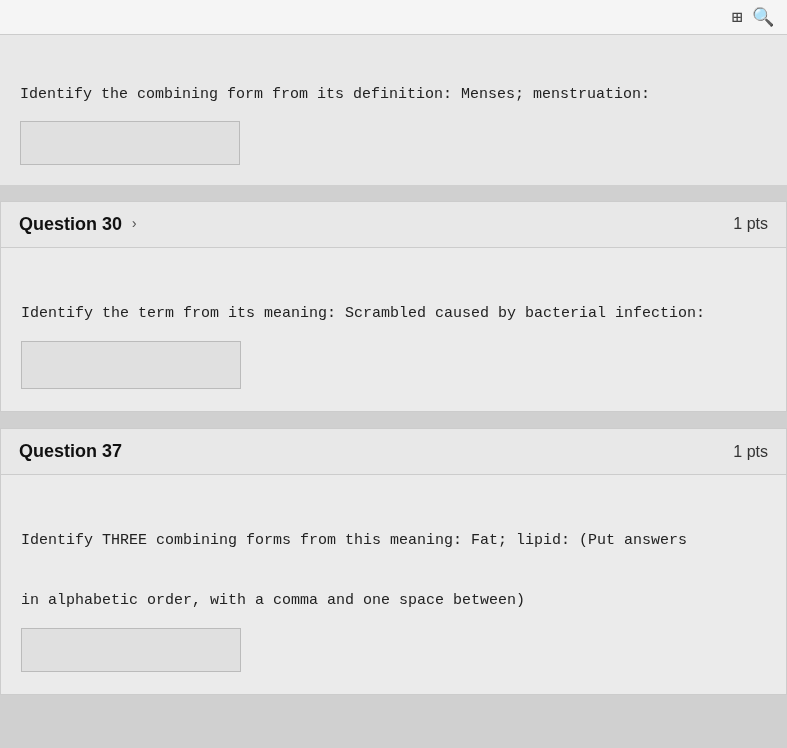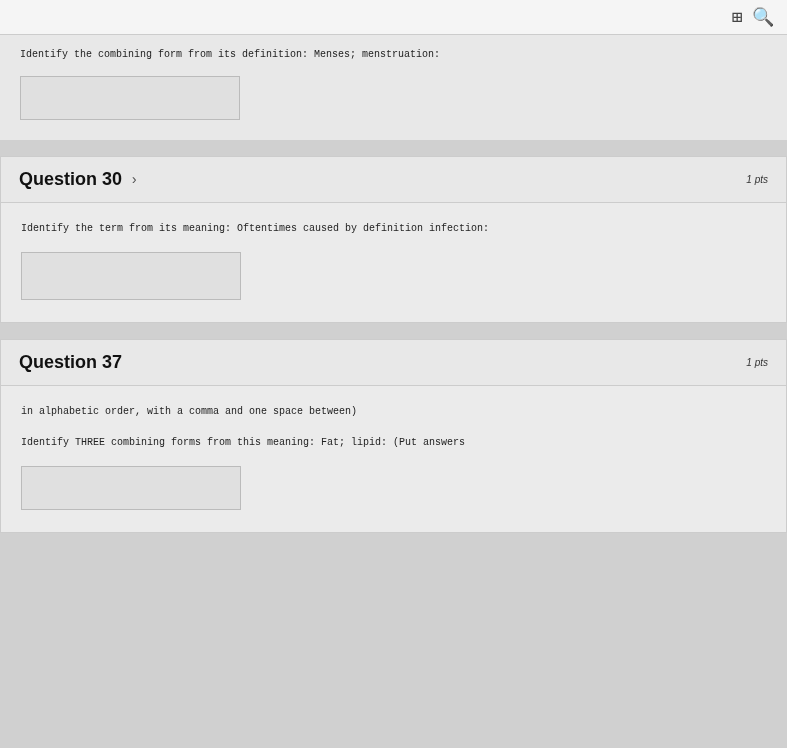--- a/index.html
+++ b/index.html
@@ -29,24 +29,25 @@
     }
 
     .top-bar-icon {
       font-size: 18px;
       cursor: pointer;
       color: #444;
     }
 
     .question-prompt {
       font-family: 'Courier New', Courier, monospace;
-      font-size: 10px;
+      font-size: 15px;
       color: #222;
       line-height: 1.5;
       margin-bottom: 14px;
+      margin-top: 37px;
     }
 
     .answer-input {
       background-color: #e0e0e0;
       border: 1px solid #bbb;
       width: 220px;
       height: 44px;
       display: block;
       padding: 6px;
       font-family: 'Courier New', Courier, monospace;
@@ -79,23 +80,22 @@
     }
 
     .question-chevron {
       font-size: 14px;
       color: #555;
       margin-left: 8px;
     }
 
     .question-pts {
       font-family: Arial, sans-serif;
-      font-size: 10px;
+      font-size: 16px;
       color: #333;
-      font-style: italic;
     }
 
     .question-body {
       background-color: #ebebeb;
       padding: 18px 20px 22px 20px;
     }
 
     .question-body .question-prompt {
       margin-bottom: 16px;
     }
@@ -127,30 +127,30 @@
 
 <div class="question-card">
   <div class="question-header">
     <div style="display:flex;align-items:center;">
       <span class="question-number">Question 30</span>
       <span class="question-chevron">›</span>
     </div>
     <span class="question-pts">1 pts</span>
   </div>
   <div class="question-body">
-    <p class="question-prompt">Identify the term from its meaning:  Oftentimes caused by definition infection:</p>
+    <p class="question-prompt">Identify the term from its meaning:  Scrambled caused by bacterial infection:</p>
     <input class="answer-input" type="text" style="height: 48px;" placeholder="">
   </div>
 </div>
 
 <div class="separator"></div>
 
 <div class="question-card">
   <div class="question-header">
     <span class="question-number">Question 37</span>
     <span class="question-pts">1 pts</span>
   </div>
   <div class="question-body">
+    <p class="question-prompt">Identify THREE combining forms from this meaning:  Fat; lipid:  (Put answers</p>
     <p class="question-prompt" style="margin-bottom:16px;">in alphabetic order, with a comma and one space between)</p>
-    <p class="question-prompt">Identify THREE combining forms from this meaning:  Fat; lipid:  (Put answers</p>
     <input class="answer-input" type="text" style="height: 44px;" placeholder="">
   </div>
 </div>
 
 </body></html>

